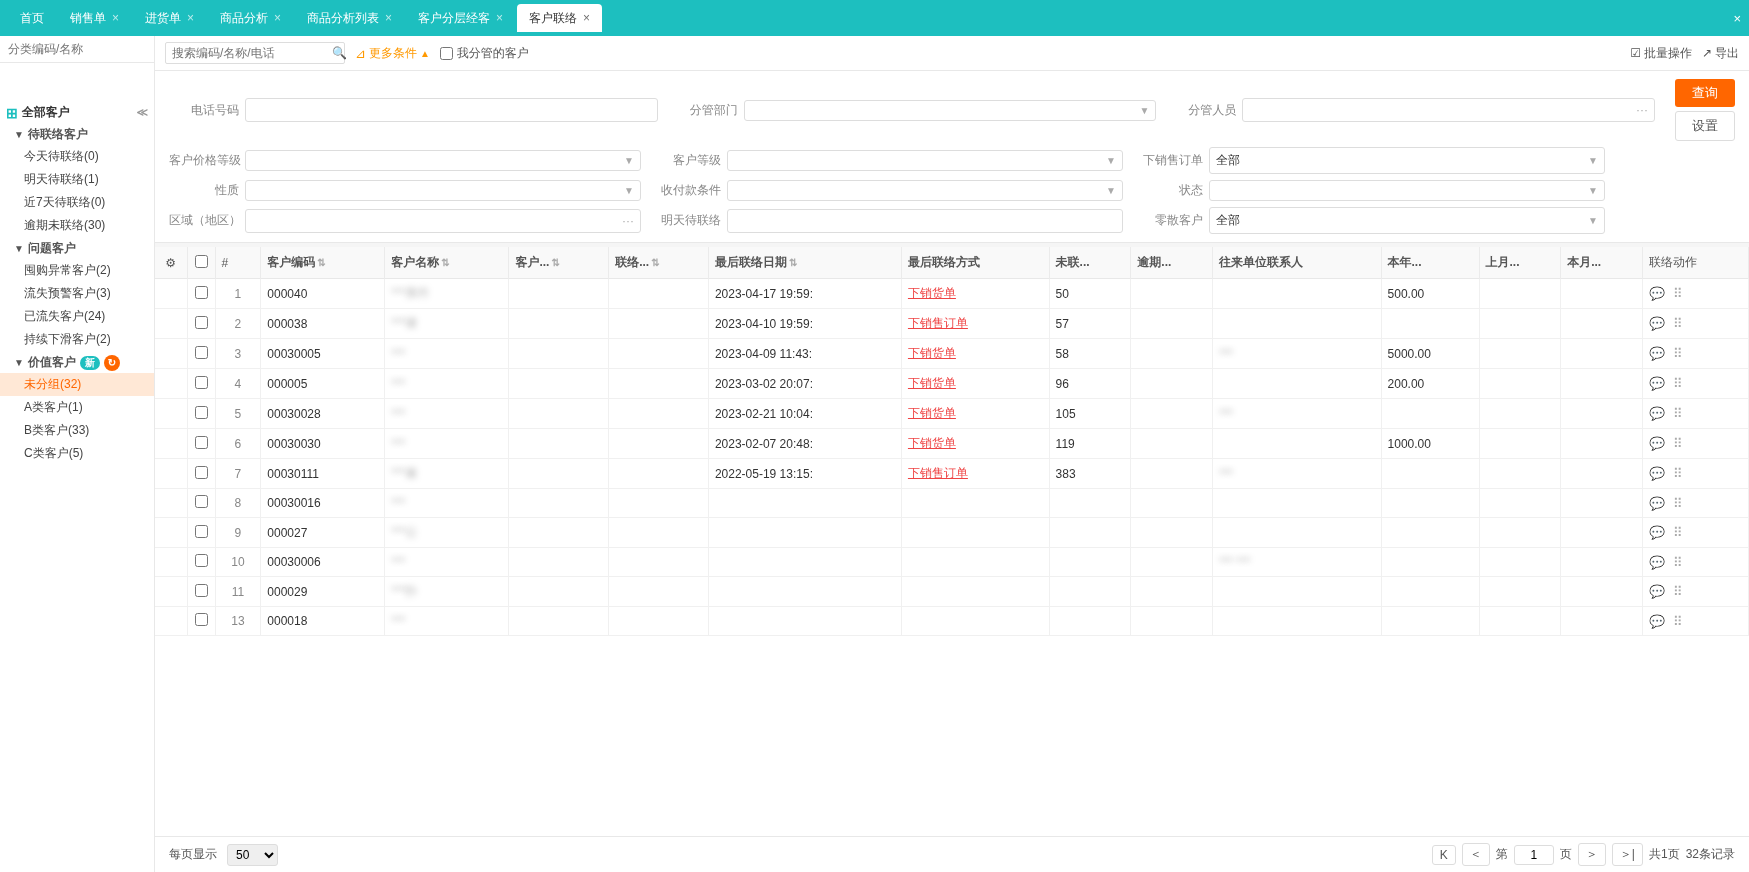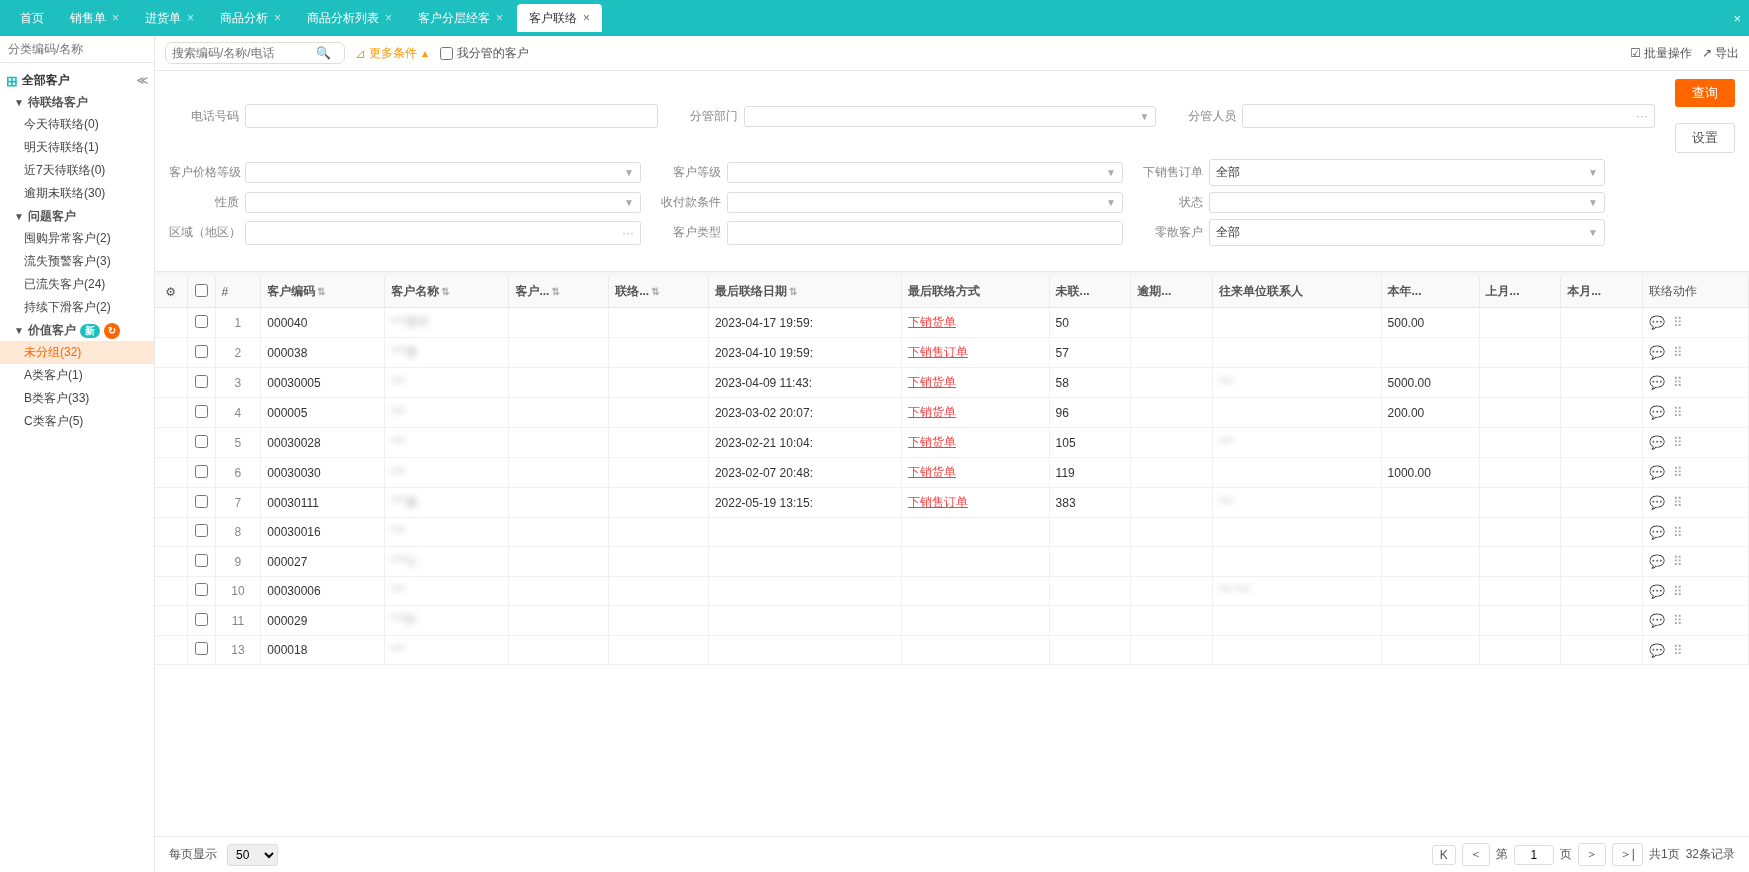--- a/index.html
+++ b/index.html
@@ -53,20 +53,21 @@
     }
 
     
     .sidebar {
       width: 155px;
       background: #fff;
       border-right: 1px solid #e8e8e8;
       display: flex;
       flex-direction: column;
       overflow: hidden;
+      gap: 32px;
     }
     .sidebar-search {
       display: flex;
       align-items: center;
       padding: 6px 8px;
       border-bottom: 1px solid #e8e8e8;
       gap: 4px;
     }
     .sidebar-search input {
       flex: 1;
@@ -121,23 +122,23 @@
       align-items: center;
       background: #fff;
       padding: 6px 10px;
       border-bottom: 1px solid #e8e8e8;
       gap: 10px;
     }
     .filter-search {
       display: flex;
       align-items: center;
       border: 1px solid #ddd;
-      border-radius: 7px;
+      border-radius: 2px;
       padding: 3px 6px;
-      gap: 4px;
+      gap: 20px;
       width: 180px;
     }
     .filter-search input {
       border: none; outline: none; font-size: 12px; color: #999; width: 140px;
     }
     .filter-more {
       display: flex; align-items: center; gap: 3px; color: #ff9900; cursor: pointer; font-size: 12px;
     }
     .filter-checkbox {
       display: flex; align-items: center; gap: 4px; color: #555; font-size: 12px; cursor: pointer;
@@ -160,21 +161,21 @@
       background: #fff;
       padding: 8px 14px;
       border-bottom: 1px solid #e8e8e8;
     }
     .adv-filter-row {
       display: flex;
       align-items: center;
       gap: 10px;
       margin-bottom: 6px;
     }
-    .adv-filter-row:last-child { margin-bottom: 17px; }
+    .adv-filter-row:last-child { margin-bottom: 0; }
     .filter-field {
       display: flex; align-items: center; gap: 6px; flex: 1;
     }
     .filter-field label {
       color: #888; font-size: 12px; white-space: nowrap; width: 70px; text-align: right;
     }
     .filter-input {
       flex: 1;
       border: 1px solid #ddd;
       border-radius: 3px;
@@ -195,21 +196,21 @@
       background: #fff;
       display: flex;
       align-items: center;
       justify-content: space-between;
       cursor: pointer;
     }
     .filter-select .chevron { color: #aaa; font-size: 10px; }
     .adv-filter-actions {
       display: flex;
       flex-direction: column;
-      gap: 16px;
+      gap: 4px;
       margin-left: 10px;
     }
     .btn-query {
       background: #ff6600;
       color: #fff;
       border: none;
       border-radius: 3px;
       padding: 5px 16px;
       font-size: 13px;
       cursor: pointer;
@@ -512,21 +513,21 @@
       </div>
 
       <div class="adv-filter-row">
         <div class="filter-field">
           <label>区域（地区）</label>
           <div style="flex:1;border:1px solid #ddd;border-radius:3px;padding:4px 6px;display:flex;align-items:center;justify-content:flex-end;cursor:pointer;">
             <span style="color:#aaa;">···</span>
           </div>
         </div>
         <div class="filter-field">
-          <label>客户类型</label>
+          <label>明天待联络</label>
           <input class="filter-input" type="text" style="">
         </div>
         <div class="filter-field">
           <label>零散客户</label>
           <div class="filter-select">
             <span>全部</span>
             <span class="chevron">▼</span>
           </div>
         </div>
         <div style="width:120px;"></div>

